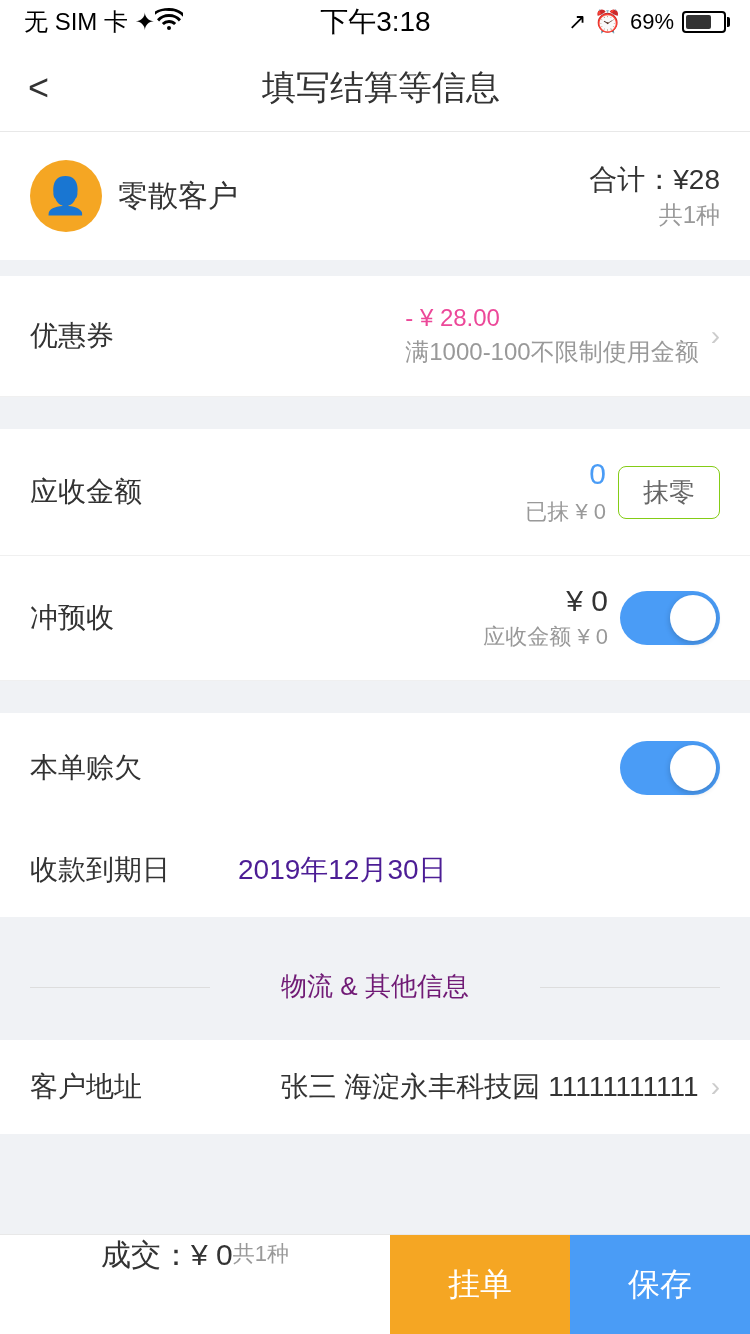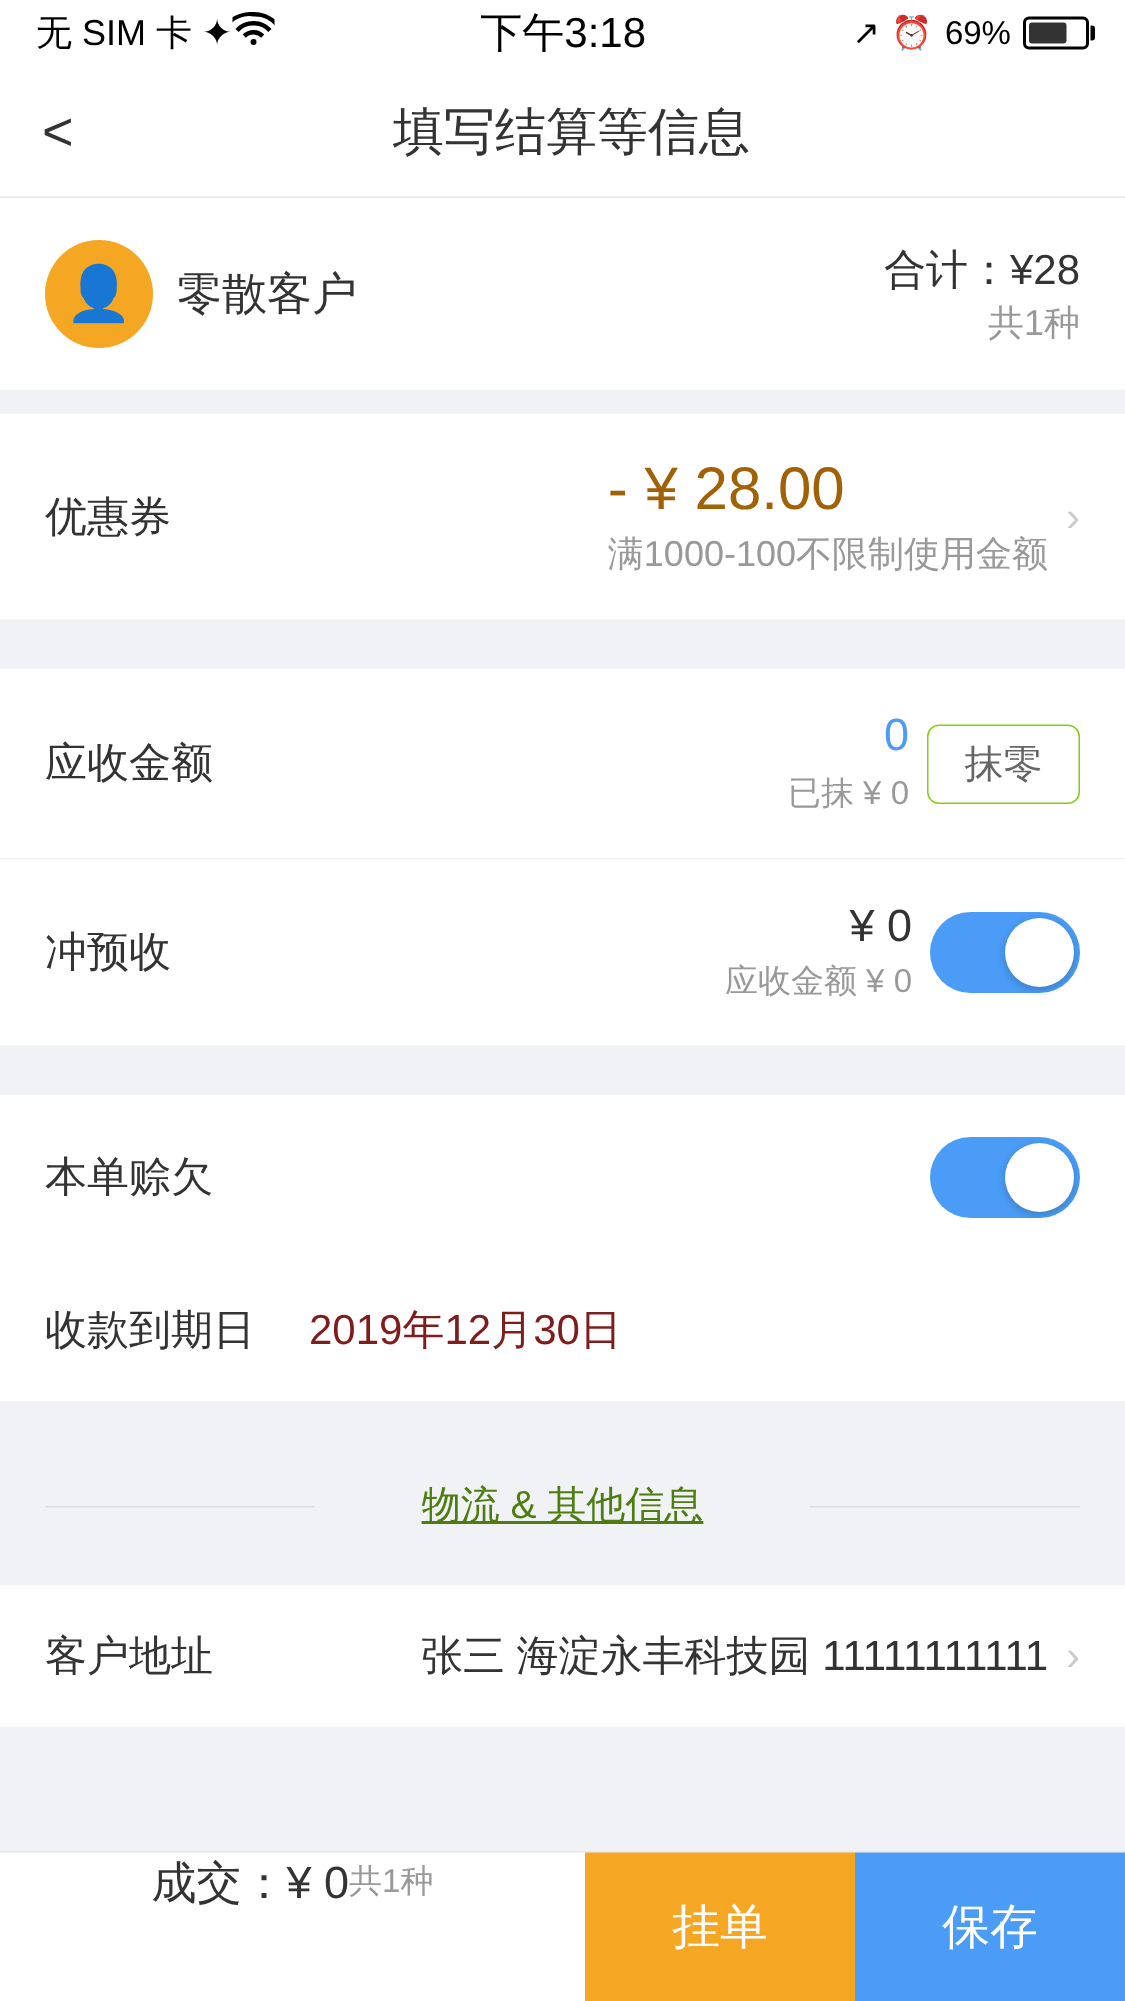--- a/index.html
+++ b/index.html
@@ -101,21 +101,21 @@
       gap: 22px;
     }
     .row-label { font-size: 28px; color: #333; }
     .row-right { display: flex; align-items: center; gap: 12px; }
     .row-value { font-size: 28px; color: #333; text-align: right; }
     .row-value-blue { color: #4a9cf6; font-size: 30px; }
     .row-sub { font-size: 22px; color: #999; text-align: right; margin-top: 6px; }
     .row-chevron { color: #ccc; font-size: 28px; }
 
     
-    .coupon-value { color: #a16207; font-size: 40px; font-weight: 500; }
+    .coupon-value { color: #ec4899; font-size: 24px; font-weight: 500; }
     .coupon-desc { font-size: 24px; color: #999; margin-top: 4px; }
 
     
     .round-btn {
       border: 1px solid #84cc16;
       border-radius: 8px;
       padding: 8px 24px;
       font-size: 26px;
       color: #666;
       background: #fff;
@@ -138,23 +138,22 @@
       background: #f0f2f5;
       height: 16px;
     }
 
     
     .section-label {
       background: #f0f2f5;
       text-align: center;
       padding: 20px 0;
       font-size: 26px;
-      color: #4d7c0f;
+      color: #701a75;
       position: relative;
-      text-decoration: underline;
     }
     .section-label::before, .section-label::after {
       content: '';
       position: absolute;
       top: 50%;
       width: 180px;
       height: 1px;
       background: #ddd;
     }
     .section-label::before { left: 30px; }
@@ -163,21 +162,21 @@
     
     .due-date-row {
       background: #fff;
       display: flex;
       align-items: center;
       padding: 28px 30px;
       gap: 36px;
       border-bottom: 1px solid #f0f0f0;
     }
     .due-date-label { font-size: 28px; color: #333; }
-    .due-date-value { font-size: 28px; color: #7f1d1d; }
+    .due-date-value { font-size: 28px; color: #4c1d95; margin-left: 32px; }
 
     
     .bottom-bar {
       position: fixed;
       bottom: 0;
       width: 750px;
       height: 100px;
       background: #fff;
       display: flex;
       align-items: stretch;

